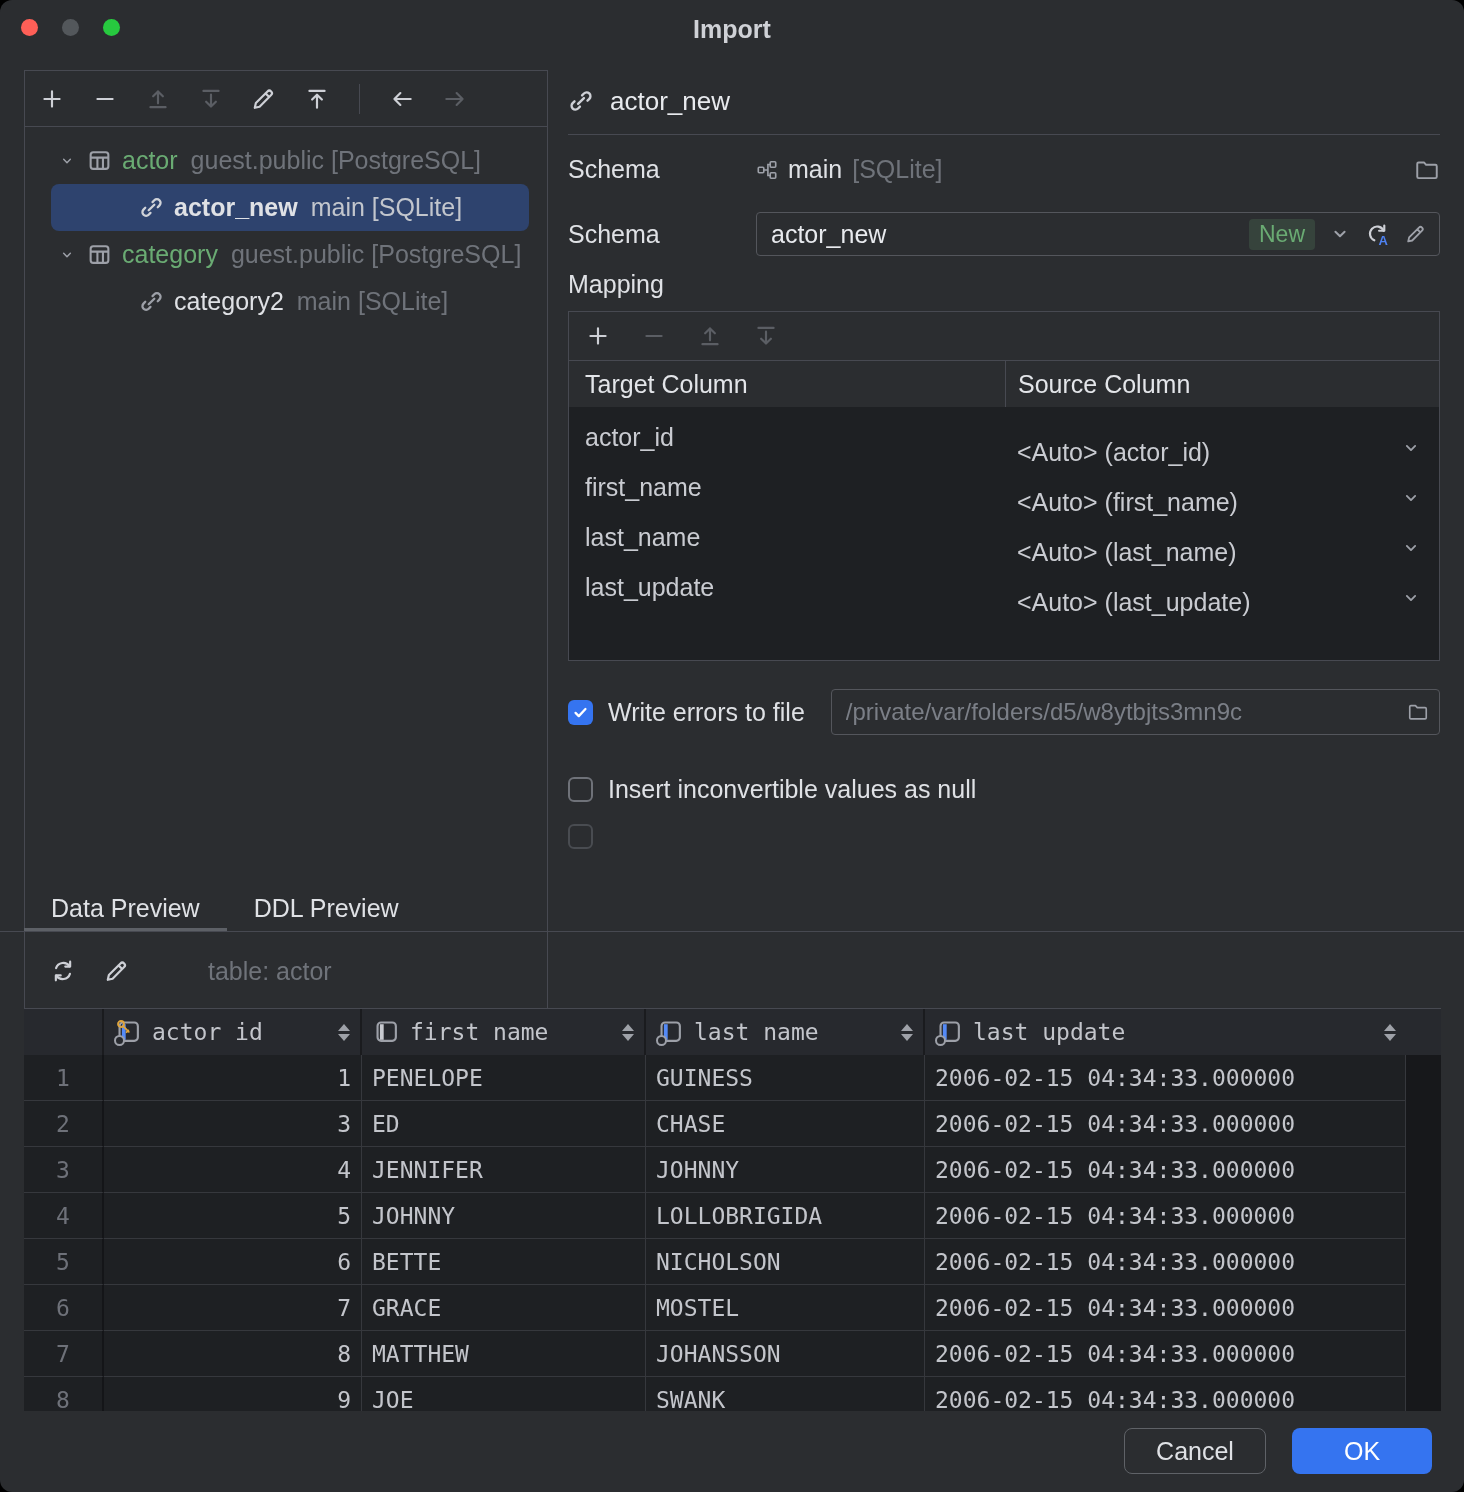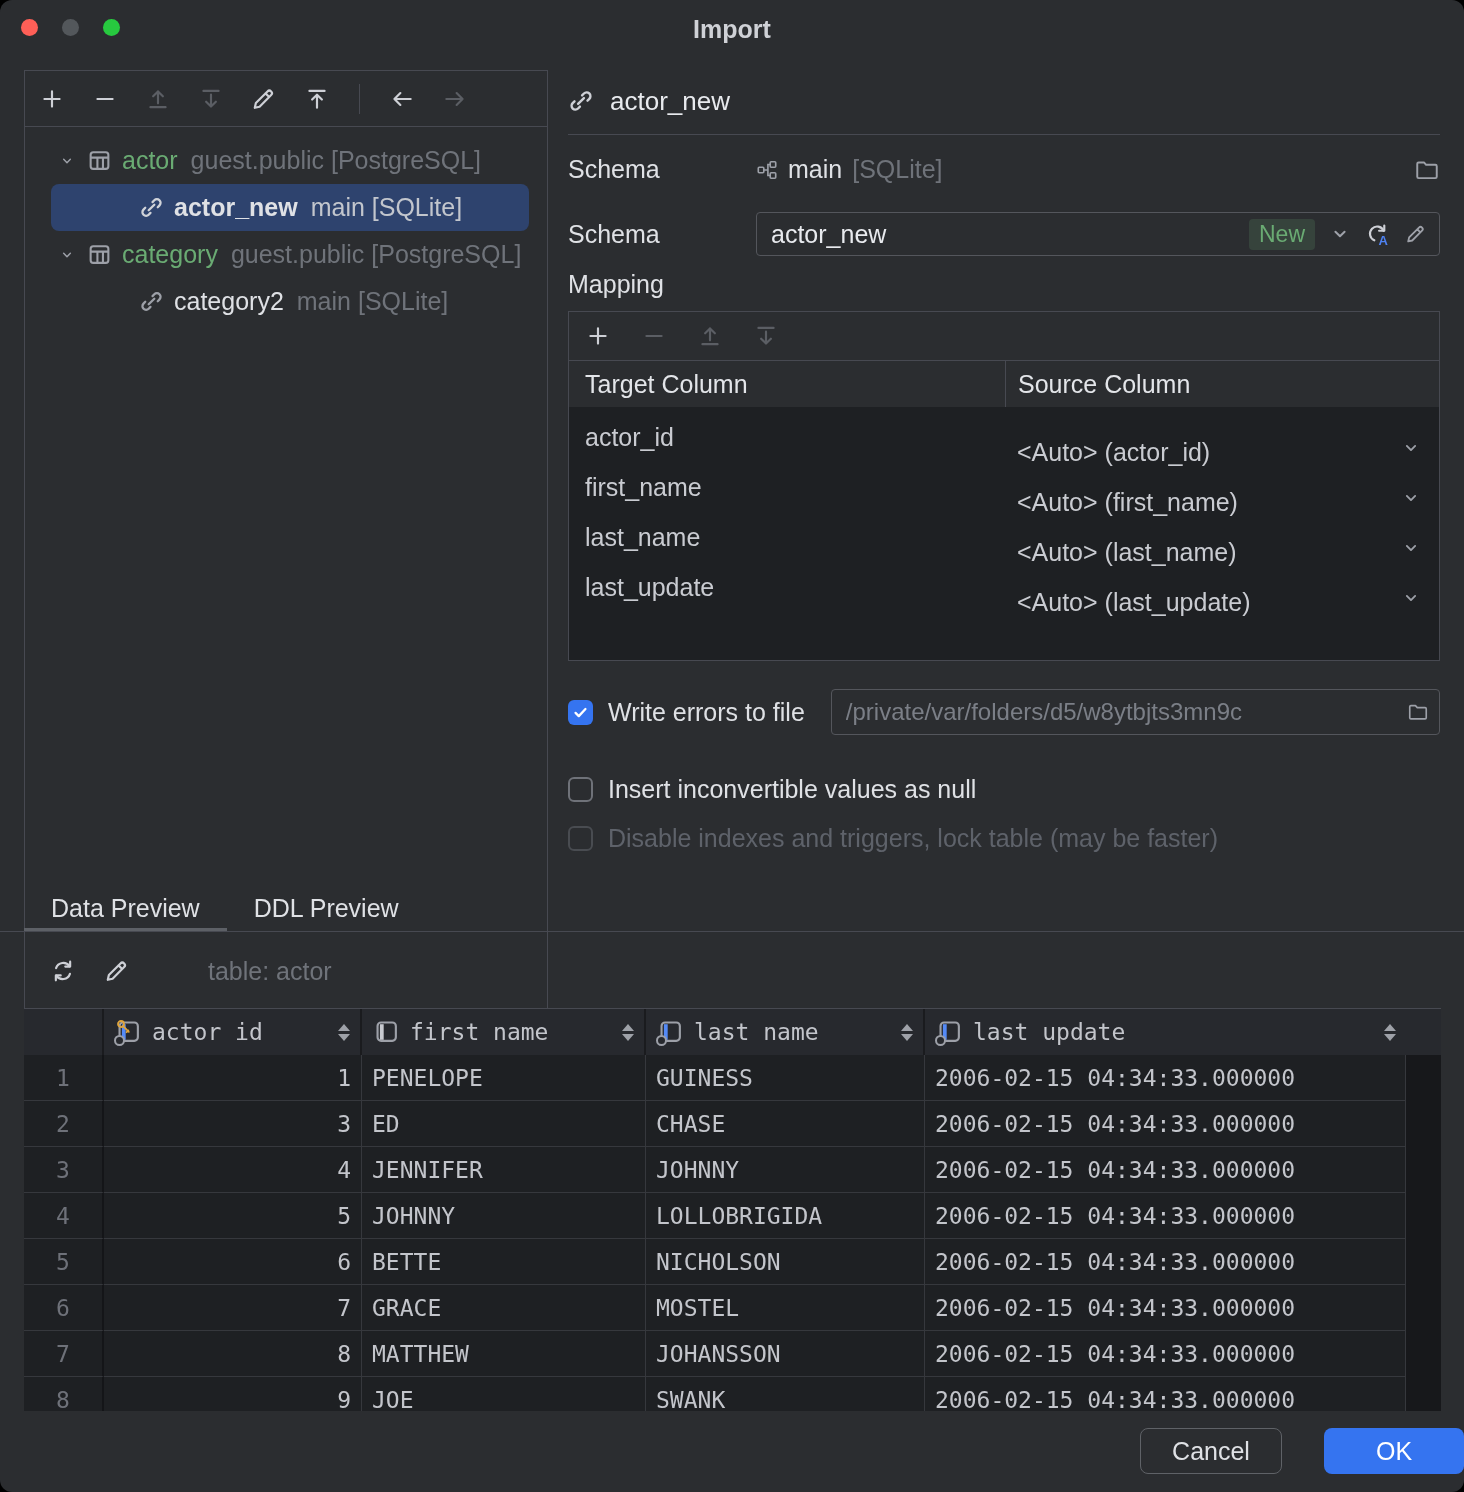--- a/index.html
+++ b/index.html
@@ -95,21 +95,21 @@
   .g-row{display:flex;height:46px;color:#c3c5cb;}
   .g-cell{box-sizing:border-box;border-right:1px solid #36383d;border-bottom:1px solid #36383d;display:flex;align-items:center;padding:0 10px;background:#1e2023;overflow:hidden;white-space:nowrap;}
   .gutter{width:80px;justify-content:center;color:#6e7179;border-right:2px solid #141518;background:#1e2023;}
   .g-head .gutter-h{width:80px;border-right:2px solid #1a1b1e;}
   .c-id{width:258px;justify-content:flex-end;}
   .c-first{width:284px;}
   .c-last{width:279px;}
   .c-upd{width:481px;}
 
   
-  .footer{position:absolute;left:0;right:0;top:1410px;height:82px;display:flex;align-items:center;justify-content:flex-end;gap:42px;box-sizing:border-box;}
+  .footer{position:absolute;left:0;right:0;top:1410px;height:82px;display:flex;align-items:center;justify-content:flex-end;gap:26px;padding-right:32px;box-sizing:border-box;}
   .btn{height:46px;border-radius:8px;font-size:25px;display:flex;align-items:center;justify-content:center;box-sizing:border-box;}
   .btn.cancel{width:142px;border:1px solid #5f6267;color:#dfe1e5;background:transparent;}
   .btn.ok{width:140px;background:#3574f0;color:#fff;}
   .hidden-defs{position:absolute;width:0;height:0;overflow:hidden;}
 </style>
 </head>
 <body>
 
 <svg class="hidden-defs" aria-hidden="true">
   <defs>
@@ -375,21 +375,20 @@
       </div>
     </div>
 
     <div class="opt-row second">
       <span class="cbx off"></span>
       <span class="opt-label">Insert inconvertible values as null</span>
     </div>
 
     <div class="opt-row third">
       <span class="cbx disabled"></span>
-      <span class="opt-label muted">Disable indexes and triggers, lock table (may be faster)</span>
     </div>
   </div>
 
   <div class="tabs">
     <div class="tab active">
       <span>Data Preview</span>
       <span class="underline"></span>
     </div>
     <div class="tab">
       <span>DDL Preview</span>

